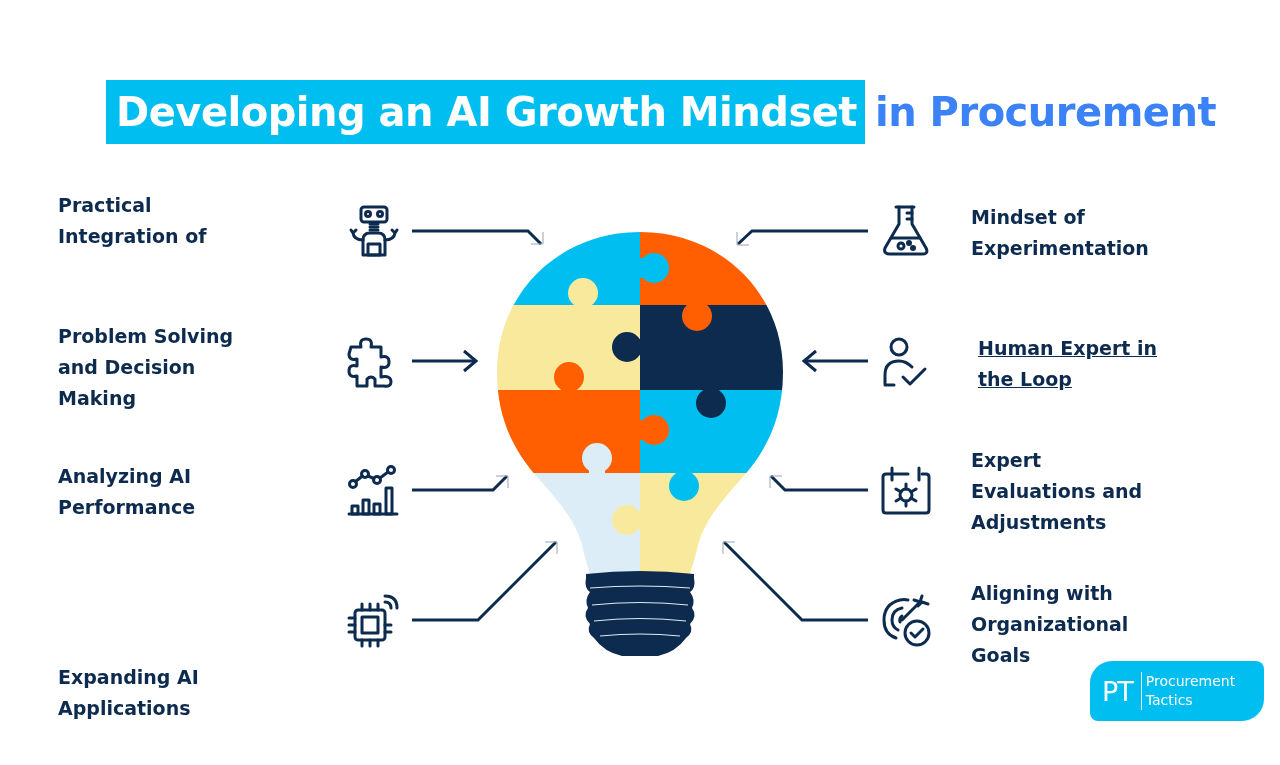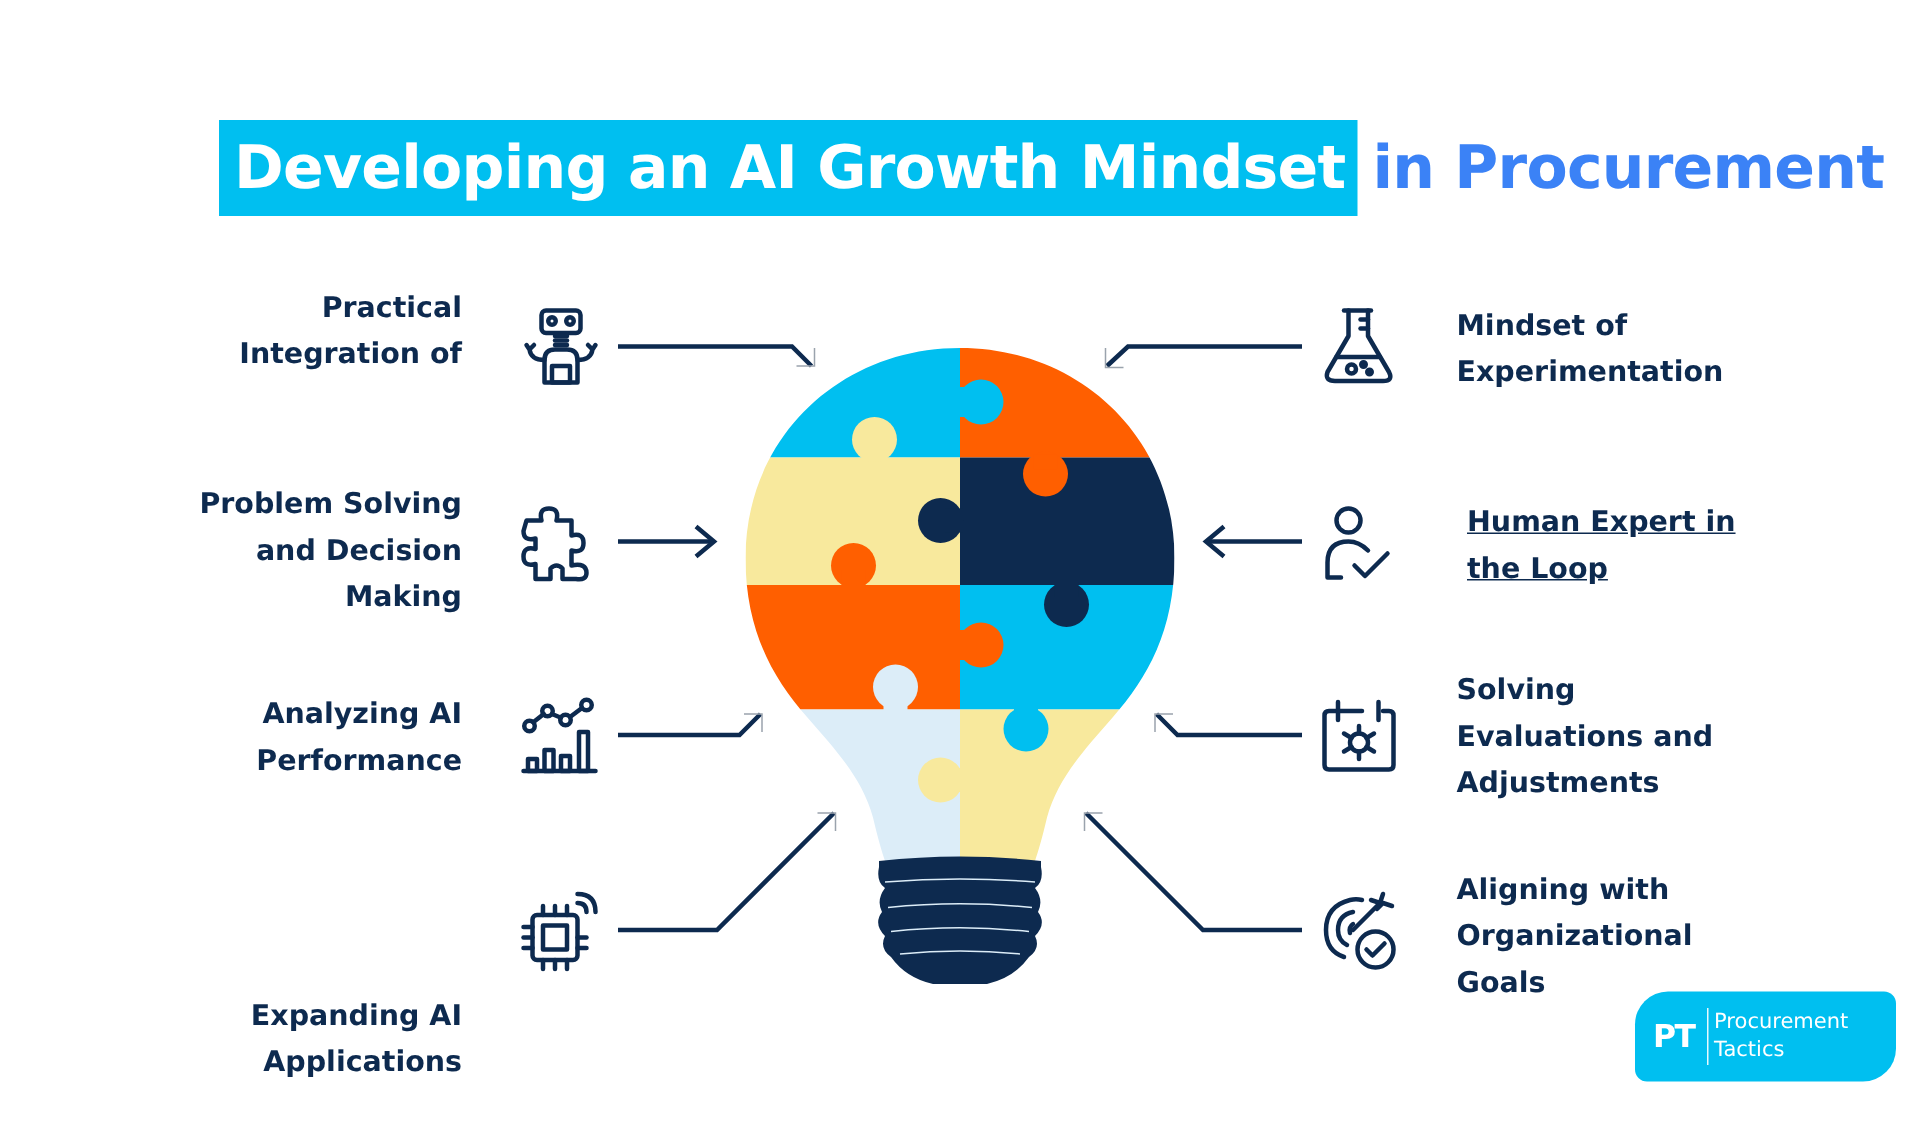--- a/index.html
+++ b/index.html
@@ -4,46 +4,46 @@
 <style>
   html, body { margin: 0; padding: 0; }
   body {
     width: 1280px; height: 765px; position: relative; overflow: hidden;
     background: #ffffff;
     font-family: "DejaVu Sans", "Liberation Sans", sans-serif;
     color: #0d2a4f;
   }
   .title {
     position: absolute; left: 106px; top: 80px; height: 64px;
-    display: flex; align-items: center; white-space: nowrap; margin-left: 40px;
+    display: flex; align-items: center; white-space: nowrap;
   }
   .title .hl {
     background: #00bff0; color: #fff; font-weight: bold;
     font-size: 40px; padding: 0 8px 0 10px; height: 64px; line-height: 64px;
     letter-spacing: -0.5px;
   }
   .title .rest {
     color: #3b82f6; font-weight: bold; font-size: 40px; padding-left: 10px;
     letter-spacing: -0.5px;
   }
   .label {
     position: absolute; font-weight: bold; font-size: 19px; line-height: 31px;
     color: #0d2a4f;
   }
-  .label.left { text-align: right; width: 250px; }
+  .label.left { width: 250px; }
   .label.right { text-align: left; width: 260px; }
   .icon { position: absolute; width: 56px; height: 56px; }
   .icon svg { width: 100%; height: 100%; }
   svg.overlay { position: absolute; left: 0; top: 0; }
   .logo {
     position: absolute; left: 1090px; top: 661px; width: 174px; height: 60px;
     background: #00bff0; border-radius: 22px 8px 22px 8px;
     display: flex; align-items: center; color: #fff;
   }
-  .logo .pt { font-weight: bold; font-size: 21px; margin-left: 12px; letter-spacing: -1px; }
+  .logo .pt { font-weight: normal; font-size: 27px; margin-left: 12px; letter-spacing: -1px; }
   .logo .sep { width: 1px; height: 38px; background: #fff; margin: 0 4px 0 8px; opacity: 0.9; }
   .logo .txt { font-size: 14px; line-height: 19px; }
 </style>
 </head>
 <body>
 
 <div class="title">
   <span class="hl">Developing an AI Growth Mindset</span>
   <span class="rest">in Procurement</span>
 </div>
@@ -146,21 +146,21 @@
 
 <div class="label right" style="left:971px; top:202px;">
   <div>Mindset of</div>
   <div>Experimentation</div>
 </div>
 <div class="label right" style="left:978px; top:333px;text-decoration:underline;">
   <div>Human Expert in</div>
   <div>the Loop</div>
 </div>
 <div class="label right" style="left:971px; top:445px;">
-  <div>Solving</div>
+  <div>Expert</div>
   <div>Evaluations and</div>
   <div>Adjustments</div>
 </div>
 <div class="label right" style="left:971px; top:578px;">
   <div>Aligning with</div>
   <div>Organizational</div>
   <div>Goals</div>
 </div>
 
 <div class="icon" style="left:345px; top:202px;">

